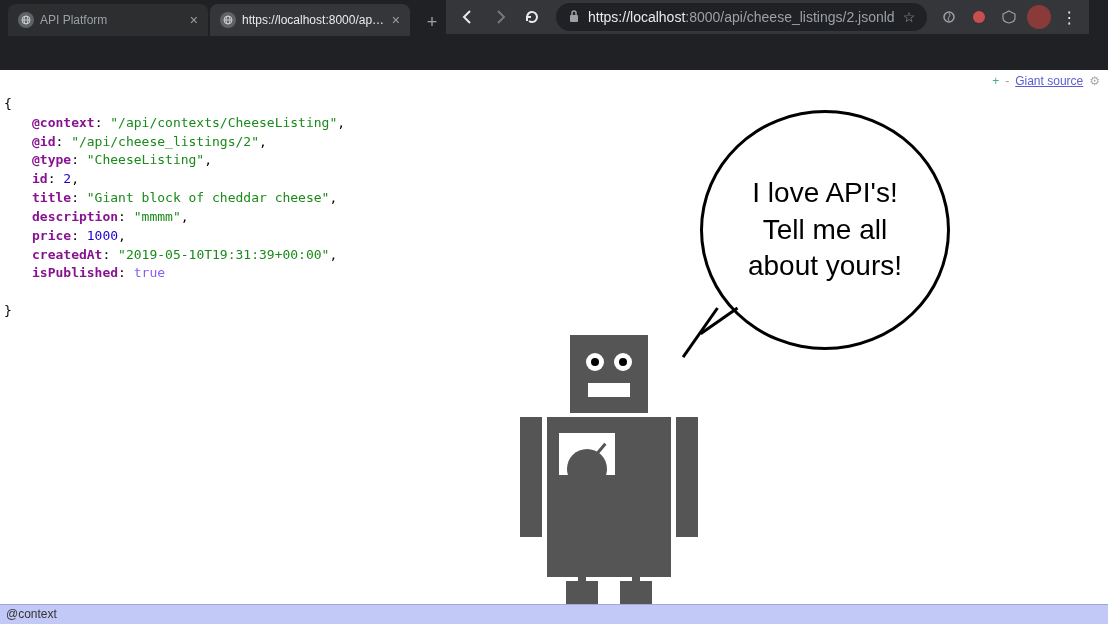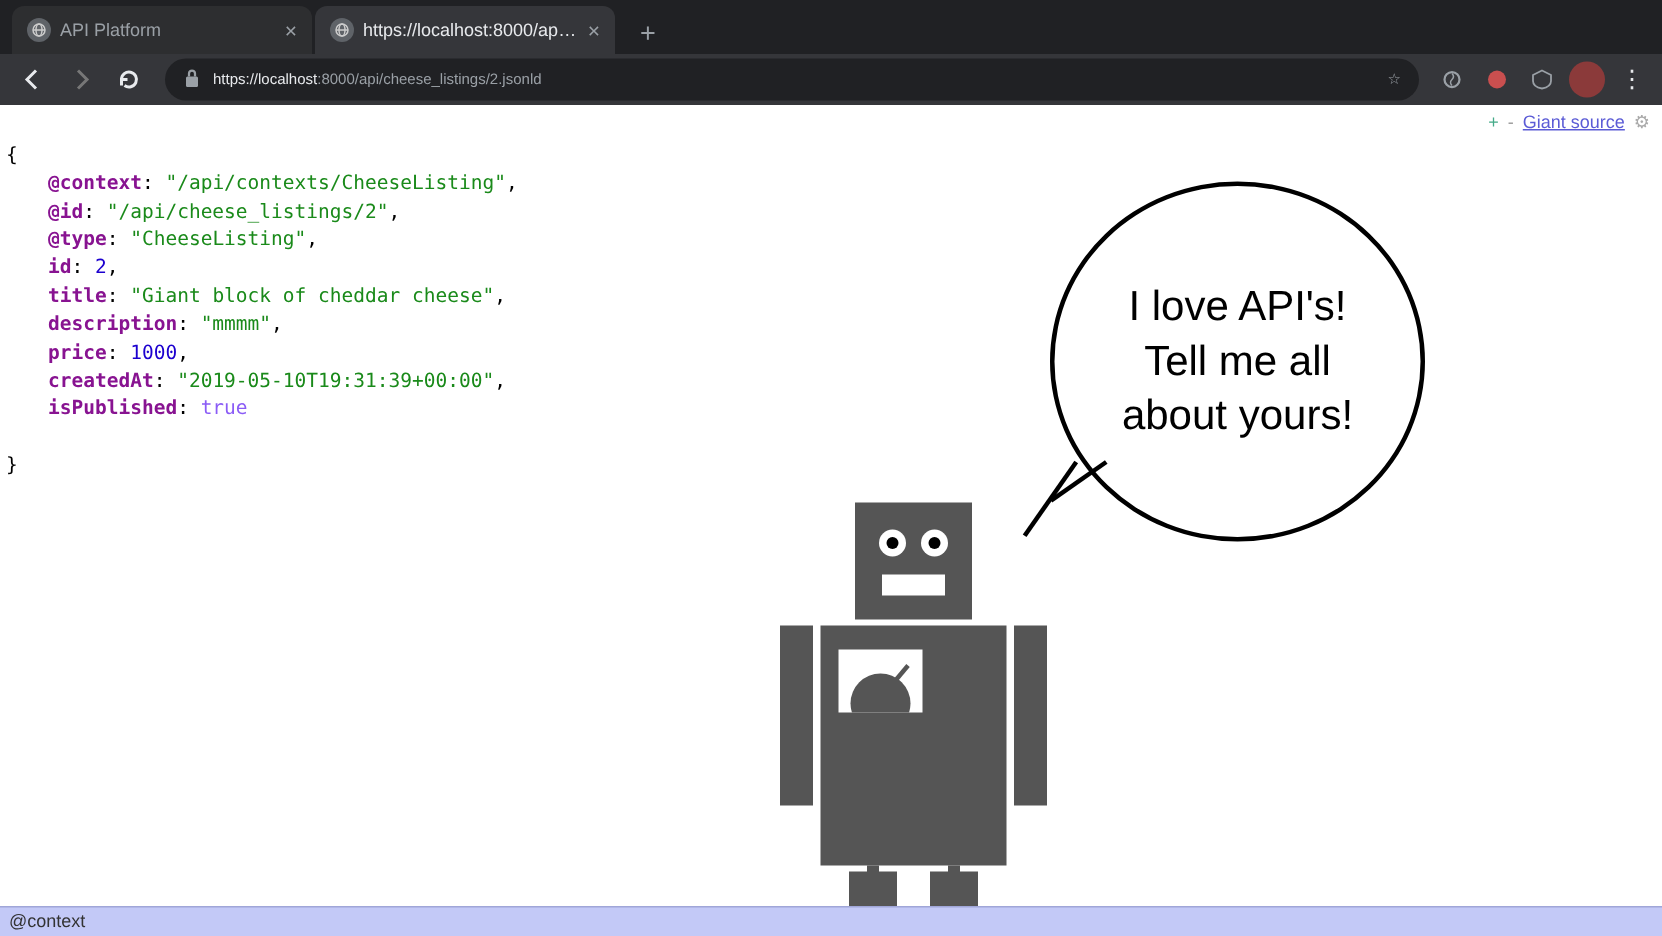--- a/index.html
+++ b/index.html
@@ -9,21 +9,21 @@
       height: 624px;
       overflow: hidden;
       background: #fff;
       position: relative;
     }
     
     .browser-chrome {
       background: #202124;
       height: 70px;
       display: flex;
-      flex-direction: column;
+      flex-direction: row;
     }
     .tab-bar {
       height: 36px;
       display: flex;
       align-items: flex-end;
       padding-left: 8px;
     }
     .tab {
       background: #2d2e30;
       height: 32px;
@@ -72,21 +72,21 @@
       flex: 1;
       background: #202124;
       height: 28px;
       border-radius: 14px;
       display: flex;
       align-items: center;
       padding: 0 12px;
       gap: 8px;
       margin: 0 6px;
       color: #e8eaed;
-      font-size: 10px;
+      font-size: 14px;
     }
     .lock-icon { color: #9aa0a6; }
     .url-text { flex: 1; }
     .url-path { color: #9aa0a6; }
     .toolbar-icons {
       display: flex; gap: 6px; align-items: center;
     }
     .toolbar-icon {
       width: 24px; height: 24px;
       display: flex; align-items: center; justify-content: center;
@@ -134,21 +134,21 @@
     
     .robot-wrap {
       position: absolute;
       left: 520px;
       top: 40px;
       width: 600px;
       height: 580px;
     }
     .speech-bubble {
       position: absolute;
-      left: 180px; top: 11px;
+      left: 180px; top: 0;
       width: 250px; height: 240px;
       border: 3px solid #000;
       border-radius: 50%;
       background: #fff;
       display: flex; align-items: center; justify-content: center;
       text-align: center;
       font-size: 28px;
       line-height: 1.3;
       padding: 30px;
     }

